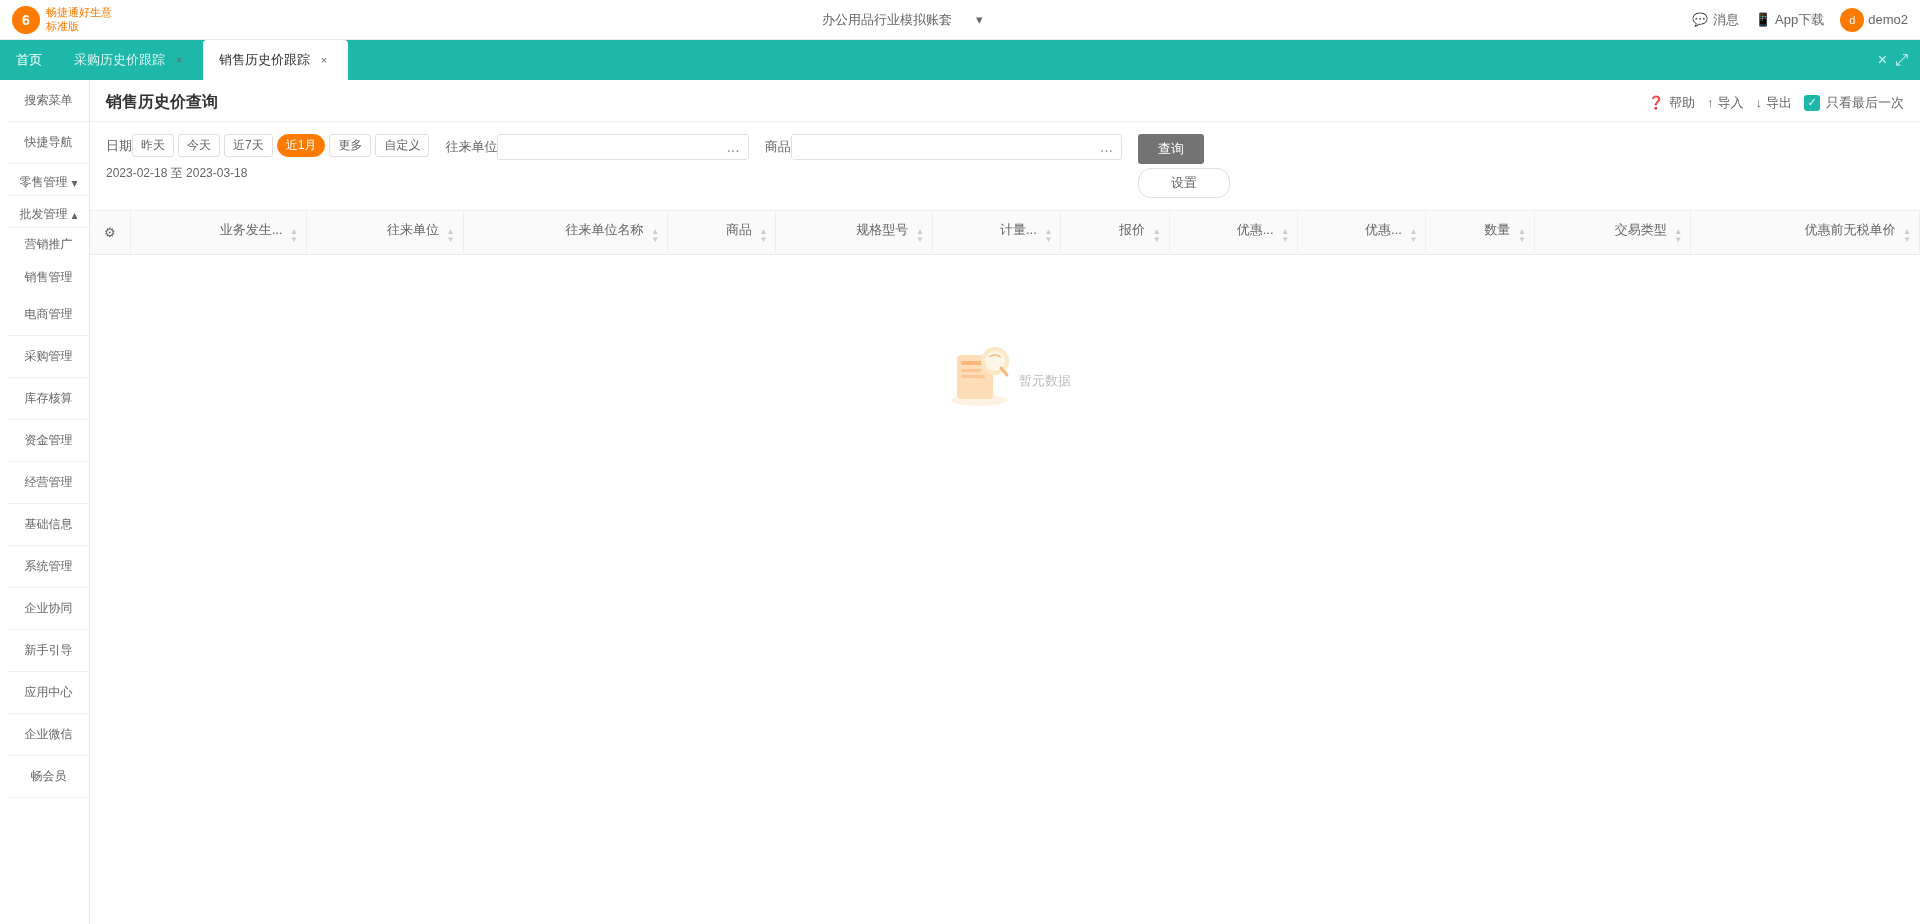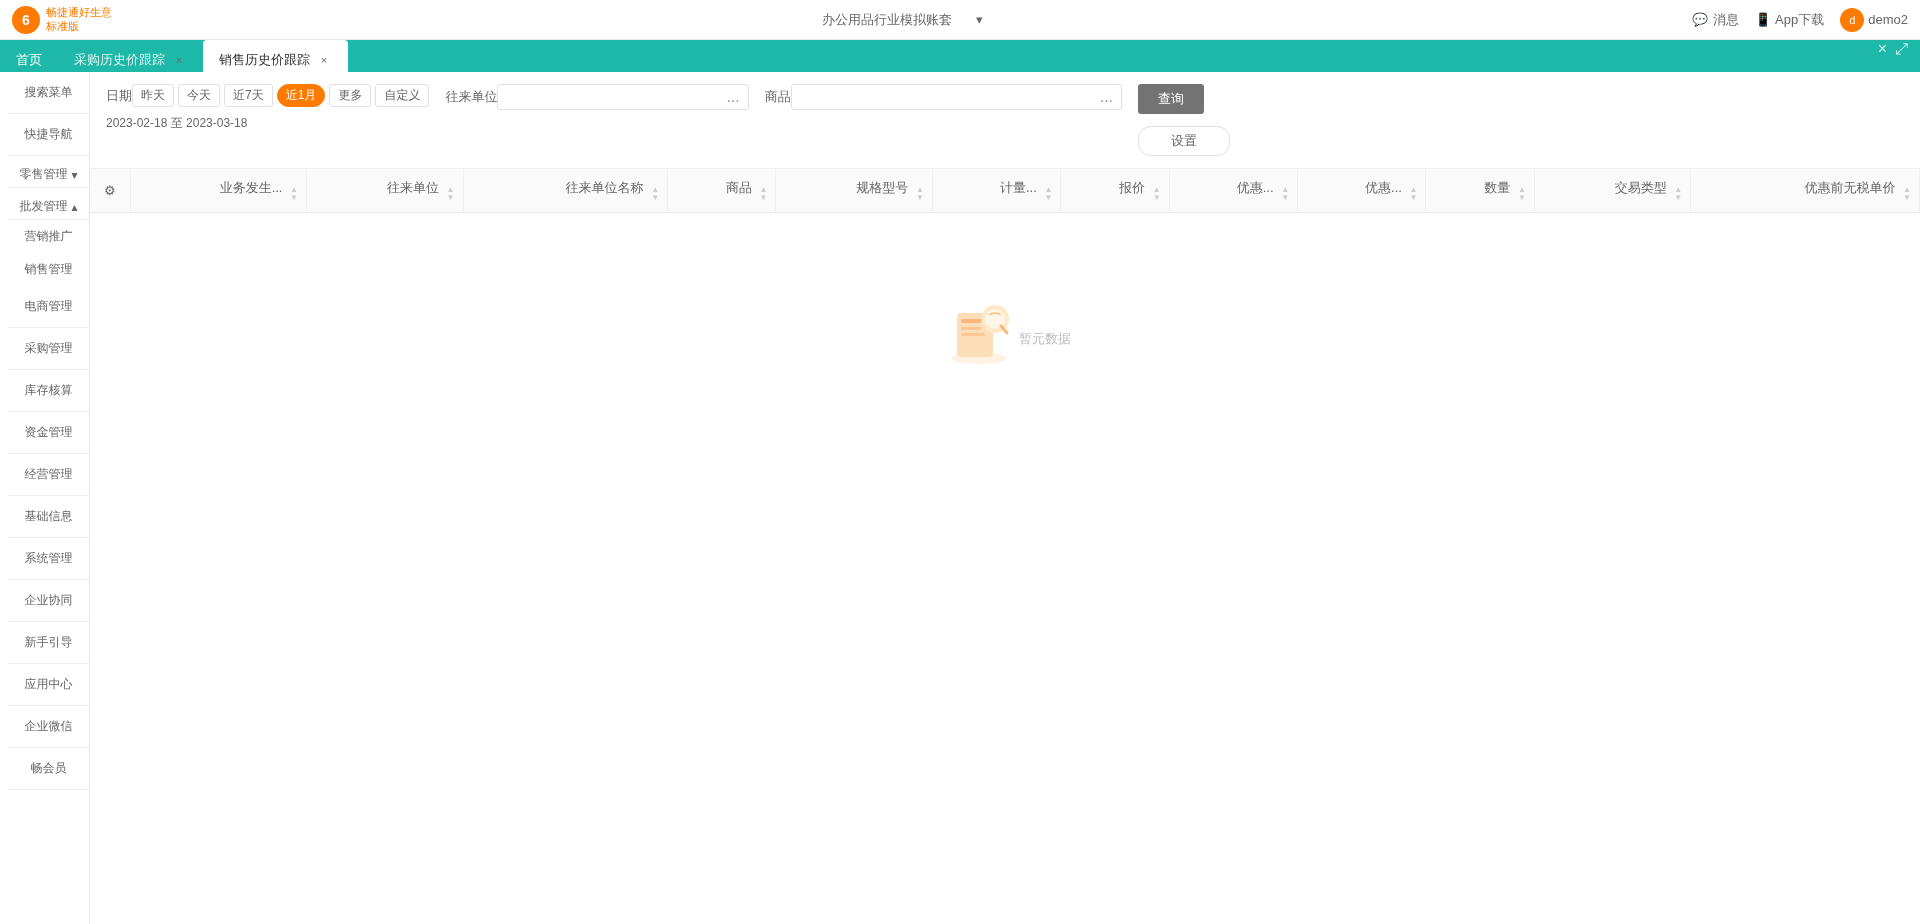--- a/index.html
+++ b/index.html
@@ -10,21 +10,21 @@
     .top-bar-left { display: flex; align-items: center; gap: 8px; }
     .logo-area { display: flex; align-items: center; gap: 6px; }
     .logo-circle { width: 28px; height: 28px; background: #ff7a00; border-radius: 50%; display: flex; align-items: center; justify-content: center; color: #fff; font-size: 14px; font-weight: bold; }
     .logo-text { font-size: 11px; color: #ff7a00; line-height: 1.2; }
     .top-bar-center { display: flex; align-items: center; gap: 24px; color: #666; font-size: 13px; }
     .top-bar-right { display: flex; align-items: center; gap: 16px; color: #666; font-size: 13px; }
     .top-bar-right .item { display: flex; align-items: center; gap: 4px; cursor: pointer; }
     .avatar { width: 24px; height: 24px; border-radius: 50%; background: #ff7a00; display: flex; align-items: center; justify-content: center; color: #fff; font-size: 11px; }
 
     
-    .tab-bar { height: 32px; background: #1db8a8; display: flex; align-items: flex-start; padding: 0 0; flex-shrink: 0; }
+    .tab-bar { height: 40px; background: #1db8a8; display: flex; align-items: center; padding: 0 0; flex-shrink: 0; }
     .tab { height: 40px; padding: 0 16px; display: flex; align-items: center; gap: 6px; cursor: pointer; font-size: 13px; color: rgba(255,255,255,0.85); position: relative; }
     .tab.home { background: transparent; color: #fff; }
     .tab.active { background: #fff; color: #333; border-radius: 4px 4px 0 0; }
     .tab .close-btn { width: 16px; height: 16px; display: flex; align-items: center; justify-content: center; border-radius: 50%; font-size: 11px; color: #666; cursor: pointer; }
     .tab-bar-right { margin-left: auto; display: flex; align-items: center; gap: 8px; padding-right: 12px; }
     .tab-bar-right .icon-btn { color: #fff; cursor: pointer; font-size: 16px; opacity: 0.8; }
 
     
     .main-layout { display: flex; flex: 1; overflow: hidden; }
 
@@ -50,21 +50,21 @@
     .filter-item { display: flex; align-items: center; }
     .filter-label { color: #666; font-size: 13px; white-space: nowrap; }
     .date-buttons { display: flex; align-items: center; gap: 4px; }
     .date-btn { padding: 2px 8px; border: 1px solid #e0e0e0; border-radius: 3px; cursor: pointer; font-size: 12px; color: #666; background: #fff; }
     .date-btn.active { background: #ff7a00; color: #fff; border-color: #ff7a00; border-radius: 12px; }
     .date-range { font-size: 12px; color: #666; margin-top: 4px; }
     .filter-input { display: flex; align-items: center; border: 1px solid #e0e0e0; border-radius: 3px; padding: 3px 8px; min-width: 200px; background: #fff; }
     .filter-input input { border: none; outline: none; font-size: 13px; flex: 1; color: #333; }
     .filter-input .dots { color: #999; font-size: 16px; cursor: pointer; }
     .query-btn { background: #737373; color: #fff; border: none; border-radius: 3px; padding: 6px 20px; font-size: 13px; cursor: pointer; white-space: nowrap; }
-    .settings-btn { background: #fff; color: #666; border: 1px solid #e0e0e0; border-radius: 13px; padding: 5px 32px; font-size: 13px; cursor: pointer; margin-top: 8px; }
+    .settings-btn { background: #fff; color: #666; border: 1px solid #e0e0e0; border-radius: 13px; padding: 5px 32px; font-size: 13px; cursor: pointer; margin-top: 0; }
     .filter-col { display: flex; flex-direction: column; gap: 4px; }
     .filter-btns-col { display: flex; flex-direction: column; align-items: flex-start; gap: 4px; }
 
     
     .table-container { flex: 1; overflow: auto; }
     table { width: 100%; border-collapse: collapse; font-size: 13px; }
     thead tr { background: #fafafa; border-bottom: 1px solid #e8e8e8; }
     thead th { padding: 10px 8px; text-align: right; color: #666; font-weight: normal; border-right: 1px solid #f0f0f0; white-space: nowrap; user-select: none; }
     thead th .sort-icons { display: inline-flex; flex-direction: column; margin-left: 4px; }
     thead th .sort-icons span { font-size: 8px; line-height: 1; color: #ccc; }
@@ -187,20 +187,41 @@
     <div class="sidebar-item">
       <span>企业微信</span>
     </div>
     <div class="sidebar-item">
       <span>畅会员</span>
     </div>
   </div>
 
   <div class="content">
 
+    <div class="page-header">
+      <div class="page-title">销售历史价查询</div>
+      <div class="page-actions">
+        <div class="action">
+          <span>❓</span>
+          <span>帮助</span>
+        </div>
+        <div class="action">
+          <span>↑</span>
+          <span>导入</span>
+        </div>
+        <div class="action">
+          <span>↓</span>
+          <span>导出</span>
+        </div>
+        <div class="only-last">
+          <div class="checkbox-green">✓</div>
+          <span>只看最后一次</span>
+        </div>
+      </div>
+    </div>
 
     <div class="filter-bar">
       <div class="filter-col">
         <div class="filter-item">
           <span class="filter-label">日期</span>
           <div class="date-buttons">
             <button class="date-btn">昨天</button>
             <button class="date-btn">今天</button>
             <button class="date-btn">近7天</button>
             <button class="date-btn active">近1月</button>

